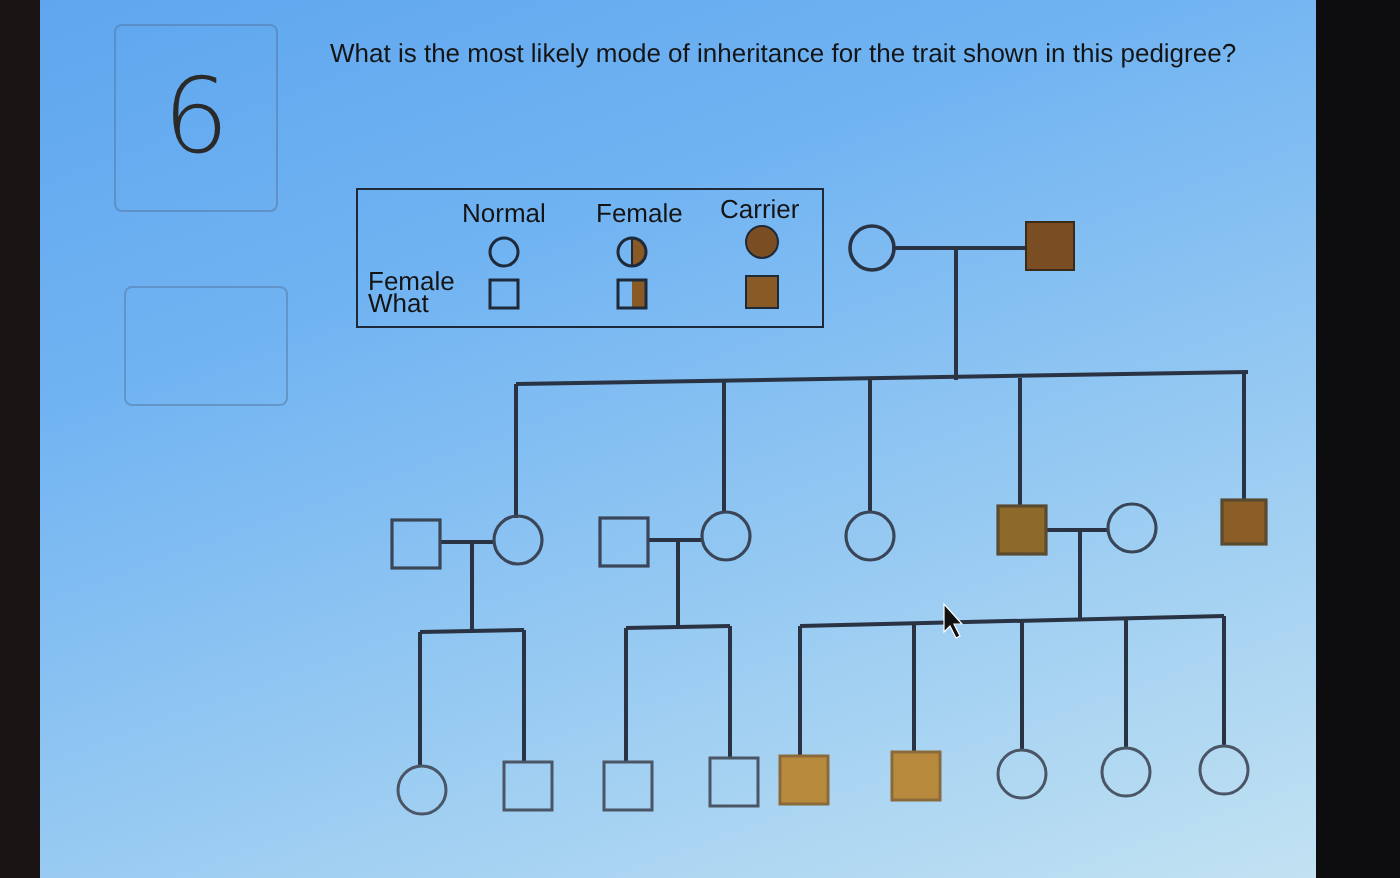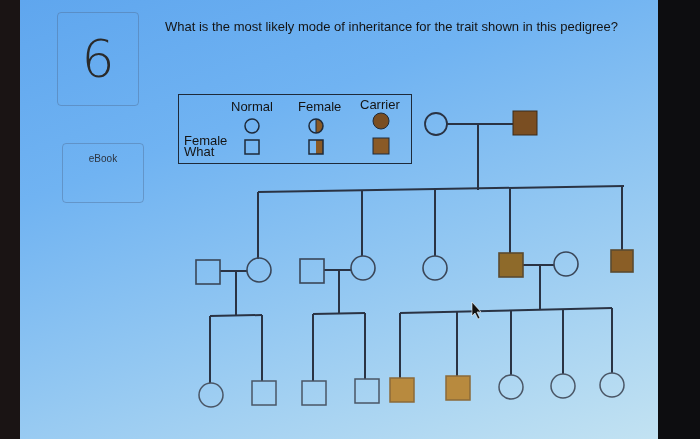--- a/index.html
+++ b/index.html
@@ -46,21 +46,20 @@
 <body>
 
 <div class="screen"></div>
 <div class="right-bezel"></div>
 
 <div class="q-number-box">
   <span class="q-number">6</span>
 </div>
 
 <div class="side-links">
-  <div class="side-link">eBook</div>
 </div>
 
 <div class="question">What is the most likely mode of inheritance for the trait shown in this pedigree?</div>
 
 <div class="legend">
   <span class="lbl" style="left:52px;top:4px;">Normal</span>
   <span class="lbl" style="left:119px;top:4px;">Female</span>
   <span class="lbl" style="left:181px;top:2px;">Carrier</span>
   <span class="lbl" style="left:5px;top:38px;">Female</span>
   <span class="lbl" style="left:5px;top:49px;">What</span>

